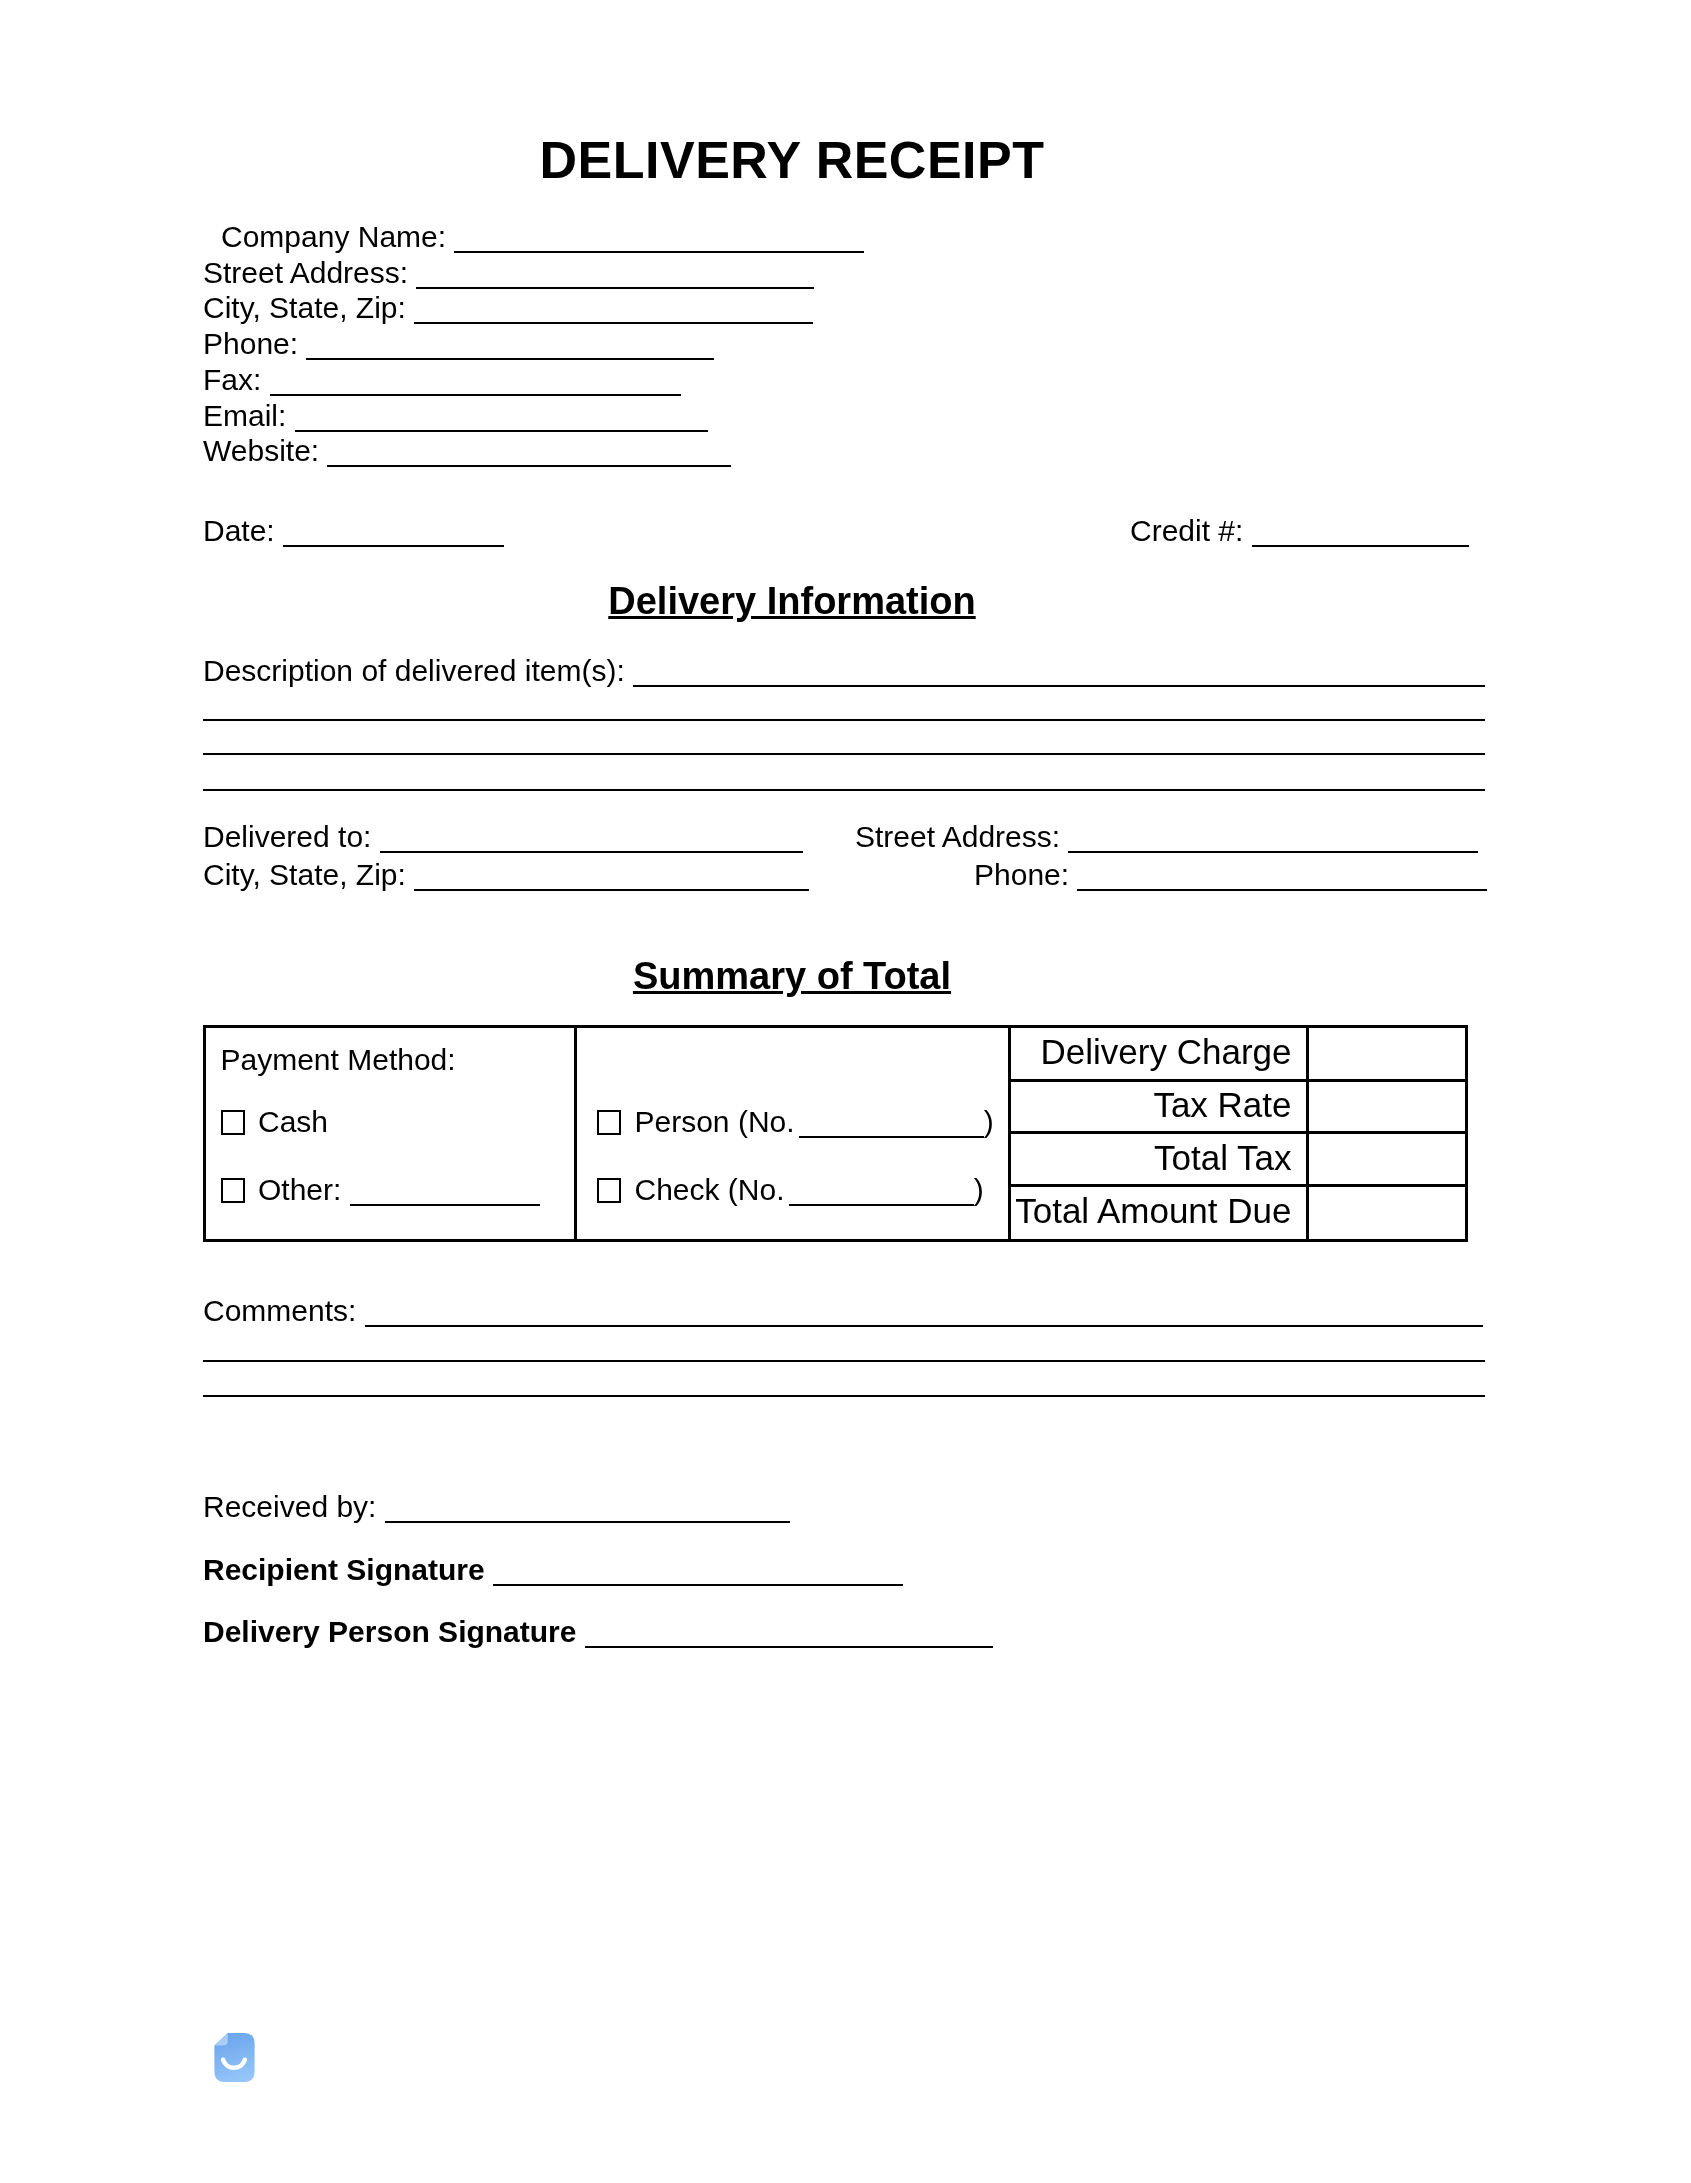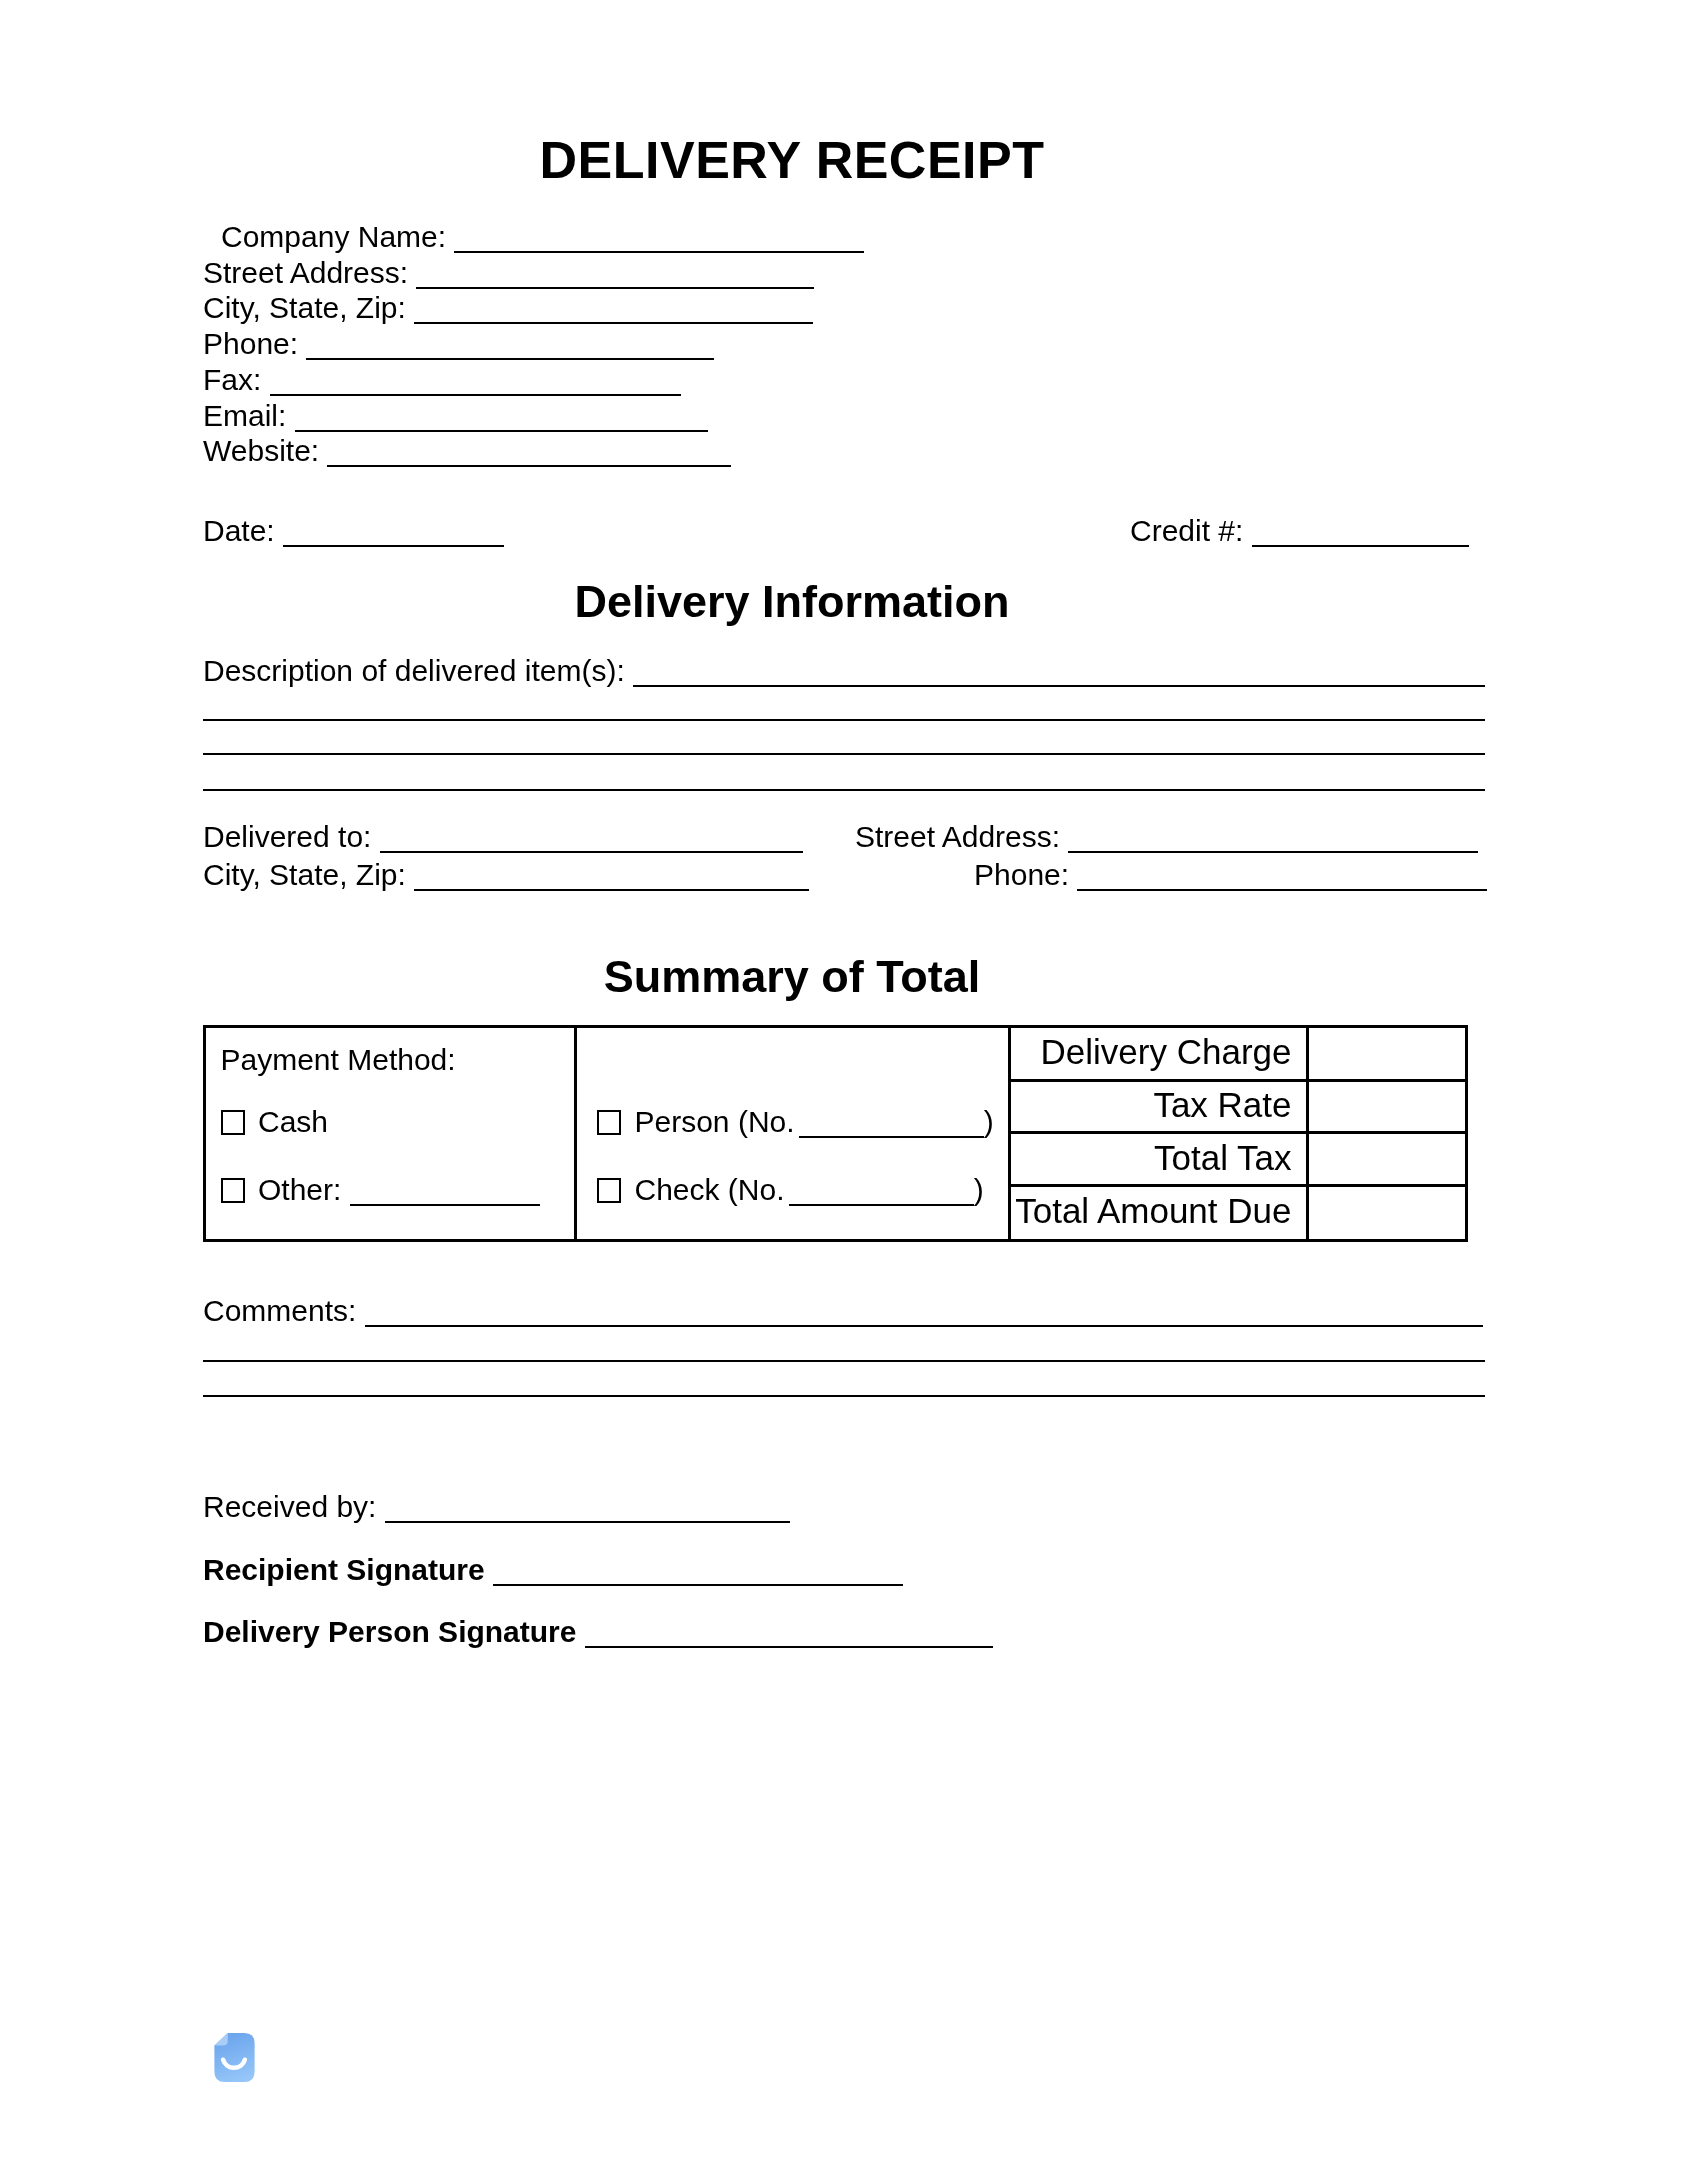--- a/index.html
+++ b/index.html
@@ -13,21 +13,21 @@
   }
   .row{
     position:absolute;
     white-space:nowrap;
     font-size:30px;
     line-height:34px;
   }
   .bold{font-weight:bold;}
   .center{left:0;width:100%;text-align:center;}
   .title{position:absolute;top:132px;font-size:52px;line-height:56px;font-weight:bold;letter-spacing:0.5px;}
-  .heading{position:absolute;font-size:45px;line-height:49px;font-weight:bold;}
+  .heading{position:absolute;font-size:38px;line-height:49px;font-weight:bold;text-decoration:underline;}
   .uline{
     display:inline-block;
     height:0;
     border-bottom:2.6px solid #000;
     vertical-align:-6.2px;
     margin-left:8.3px;
   }
   .uline.nosp{margin-left:4.2px;}
   .hline{position:absolute;height:0;border-top:2.6px solid #000;}
   .checkbox{

